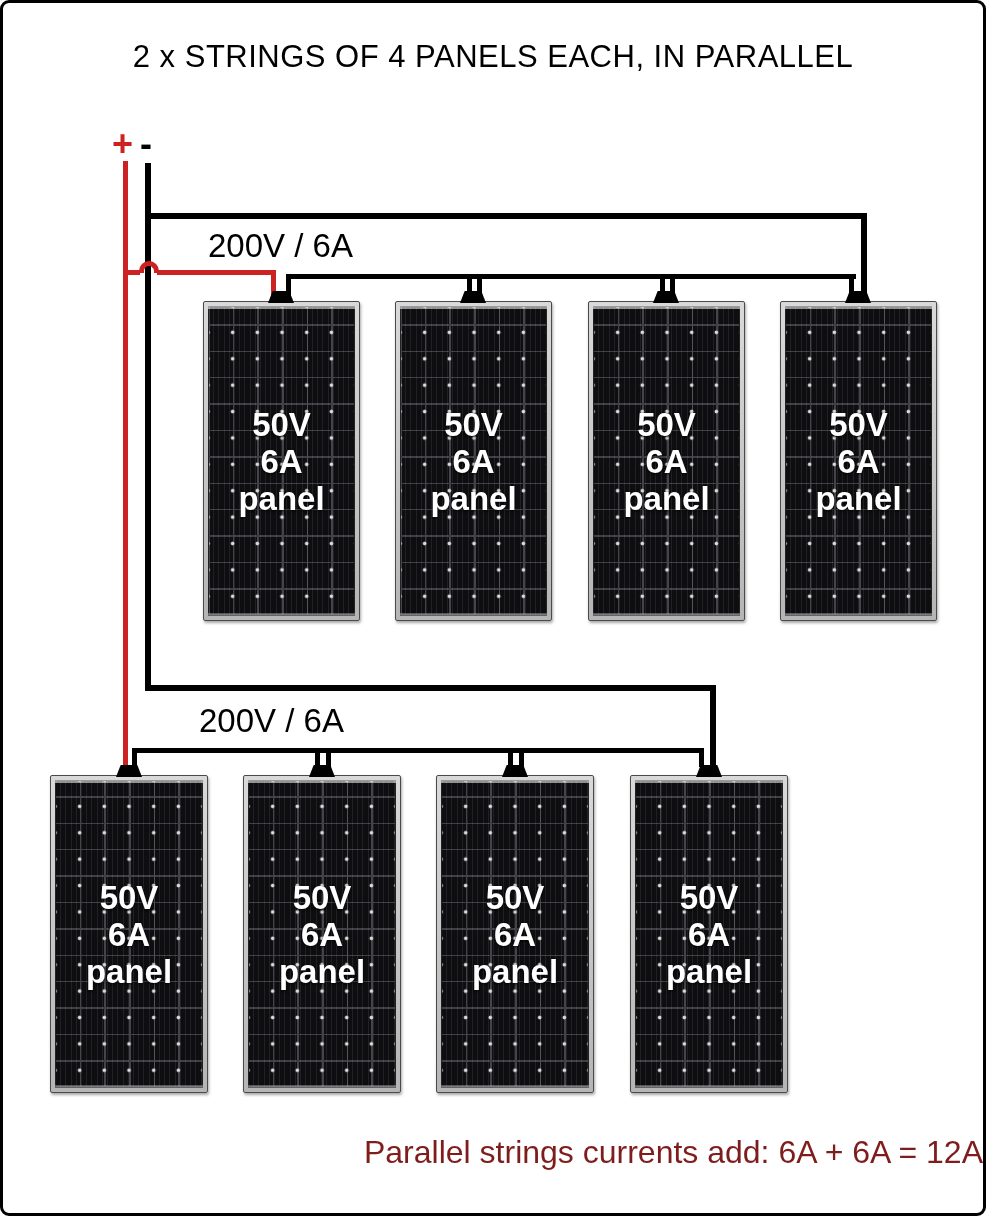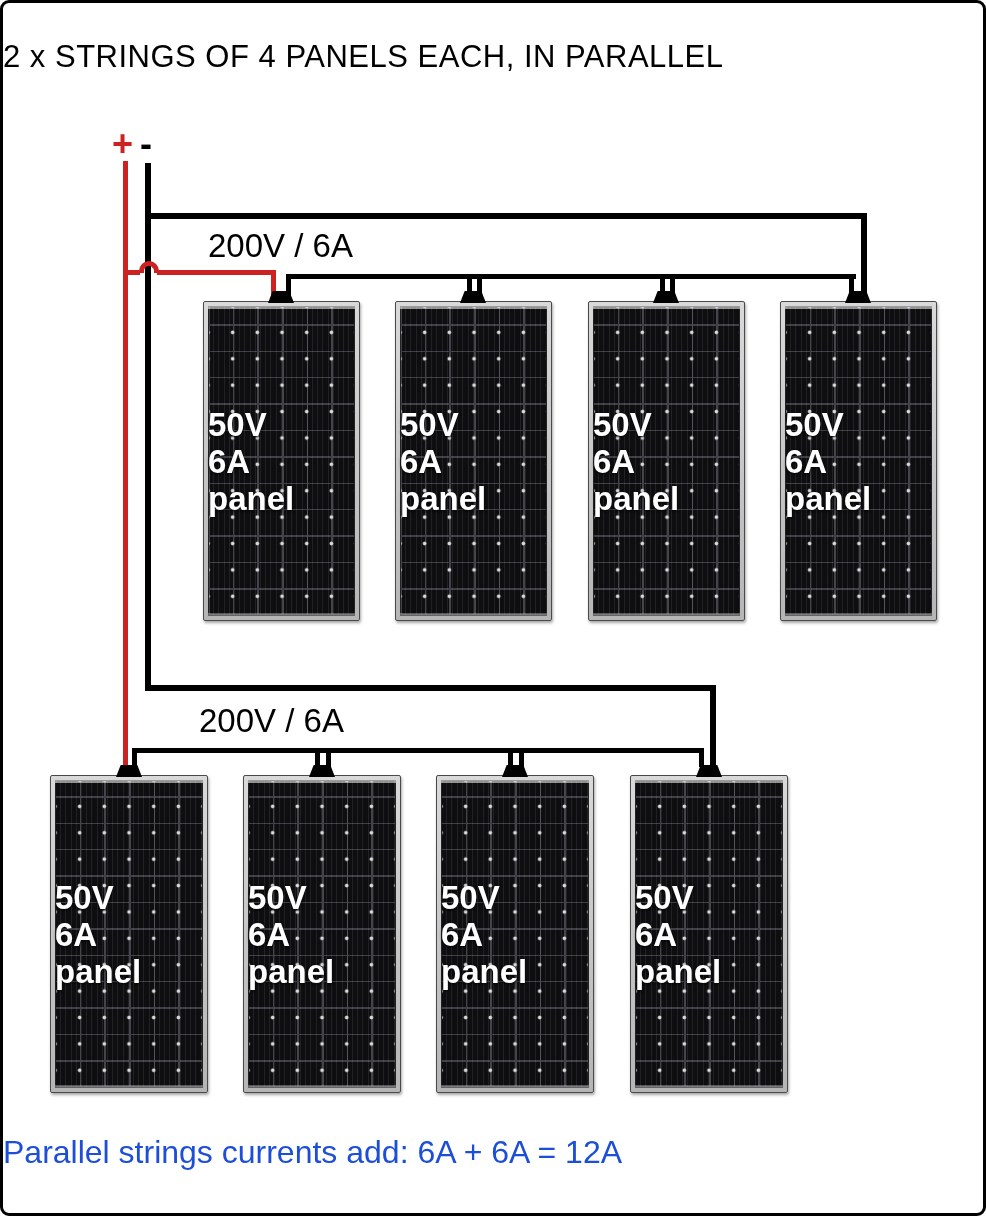--- a/index.html
+++ b/index.html
@@ -2,34 +2,34 @@
 <html><head>
 <meta charset="utf-8">
 <style>
   html,body{margin:0;padding:0;background:#ffffff;font-family:"Liberation Sans",sans-serif;}
   .canvas{
     position:relative;width:986px;height:1216px;box-sizing:border-box;
     background:#ffffff;border:3px solid #000;border-radius:9px;overflow:hidden;
   }
   .title{
     position:absolute;left:0;top:34px;width:100%;
-    font-size:31px;line-height:40px;color:#000;
+    text-align:center;font-size:31px;line-height:40px;color:#000;
     letter-spacing:0.5px;
   }
   .pm{
     position:absolute;left:109px;top:124px;font-size:36px;font-weight:bold;line-height:34px;
   }
   .pm .plus{color:#cc2222;}
   .pm .minus{color:#000;margin-left:7px;}
   .slabel{
     position:absolute;font-size:33px;color:#000;white-space:nowrap;
   }
   .caption{
-    position:absolute;left:0;top:1131px;width:100%;text-align:left;
-    font-size:32px;color:#1d4ed8;
+    position:absolute;left:0;top:1131px;width:100%;text-align:right;
+    font-size:32px;color:#7f1d1d;
   }
   
   .wk{position:absolute;background:#000;}
   .wr{position:absolute;background:#cc2222;}
   .hop{
     position:absolute;left:136px;top:258px;width:10px;height:7px;
     border:5px solid #cc2222;border-bottom:none;border-radius:10px 10px 0 0;
     background:transparent;
   }
   
@@ -51,21 +51,21 @@
       radial-gradient(circle,#dcdcdc 1.3px,transparent 2.3px),
       repeating-linear-gradient(90deg,rgba(255,255,255,0.08) 0 1px,transparent 1px 5.2px),
       repeating-linear-gradient(0deg,#3f3f46 0 1.5px,transparent 1.5px 26.4px),
       repeating-linear-gradient(90deg,#44444b 0 1.5px,transparent 1.5px 24.7px);
     background-size:24.7px 26.4px,auto,auto,auto;
     background-position:12.3px 13.2px,0 0,0 0,0 0;
     box-shadow:inset 0 3px 0 rgba(255,255,255,0.55),inset 0 -3px 0 rgba(255,255,255,0.3),inset 0 0 0 1px #222;
   }
   .plabel{
     position:absolute;left:0;top:50%;transform:translateY(-50%);width:100%;
-    color:#fff;font-weight:bold;font-size:33px;line-height:37px;
+    text-align:center;color:#fff;font-weight:bold;font-size:33px;line-height:37px;
     text-shadow:0 1px 3px rgba(0,0,0,0.9);
   }
 </style>
 </head>
 <body>
 
 <div class="canvas">
 
   <div class="title">
     <div>2 x STRINGS OF 4 PANELS EACH, IN PARALLEL</div>

